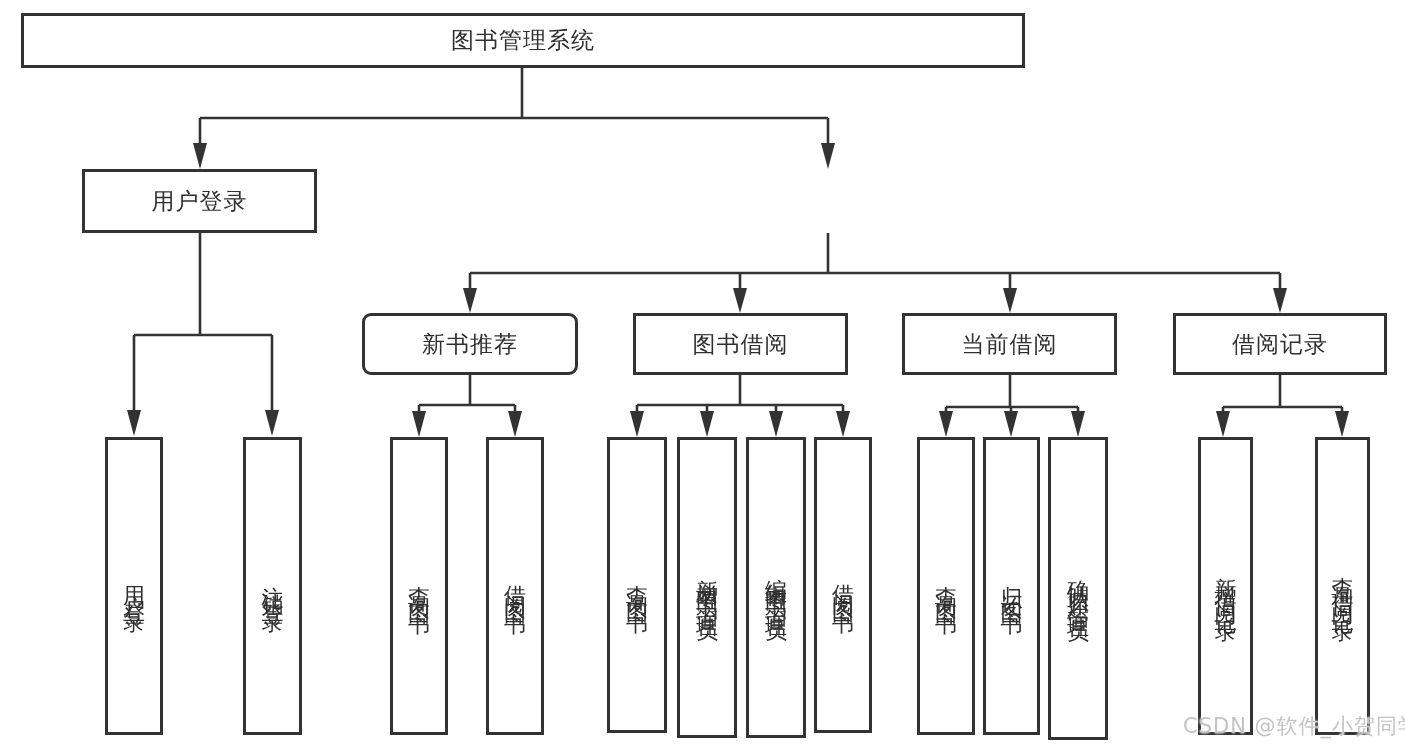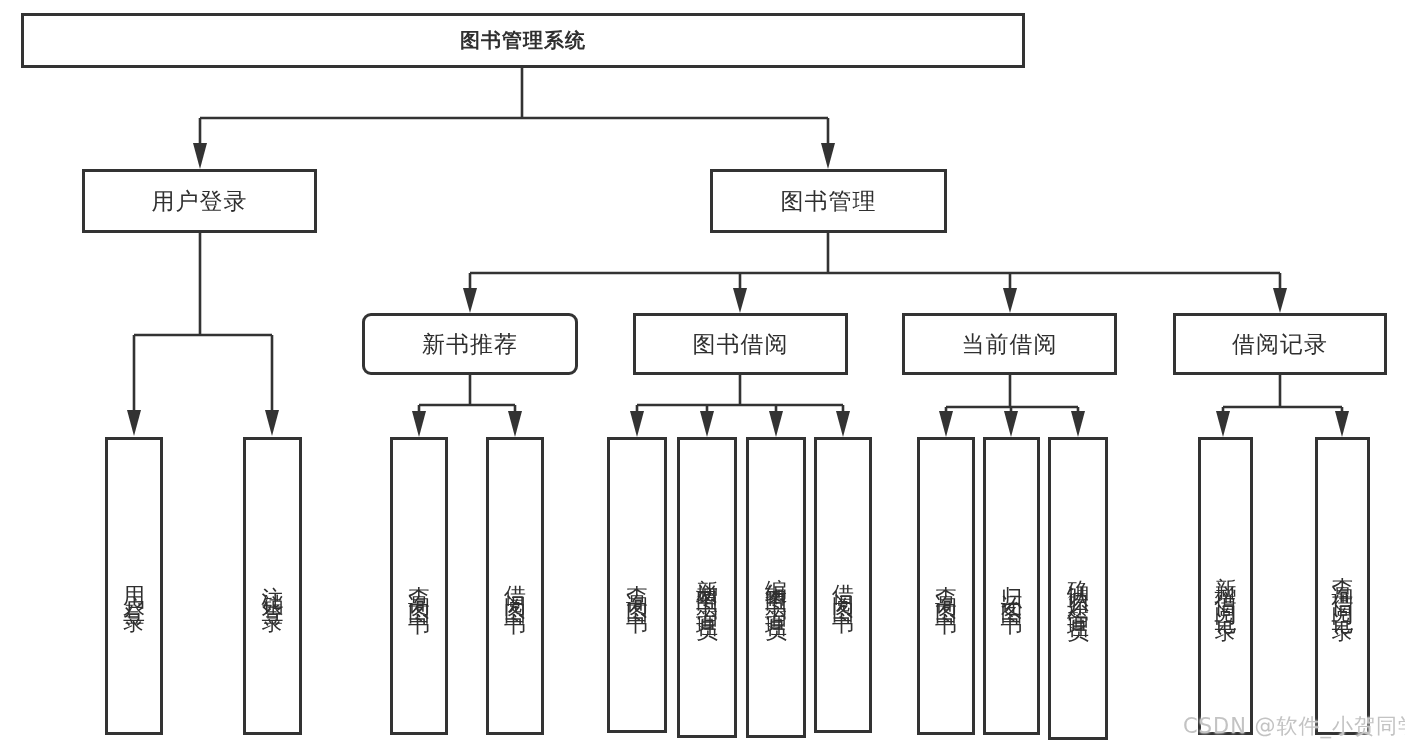--- a/index.html
+++ b/index.html
@@ -23,21 +23,21 @@
     background: #ffffff;
     border: 3px solid #333333;
     color: #2f2f2f;
     display: flex;
     align-items: center;
     justify-content: center;
     z-index: 1;
     text-align: center;
   }
   .node.h { font-size: 23px; letter-spacing: 1px; }
-  .node.root { font-size: 20px; font-weight: bold; }
+  .node.root { font-size: 23px; }
   .node.v {
     writing-mode: vertical-rl;
     text-orientation: mixed;
     font-size: 22px;
     letter-spacing: 9px;
     line-height: 1;
   }
   .node.v.long { letter-spacing: 6px; }
   #watermark {
     position: absolute;
@@ -99,21 +99,20 @@
       <polygon points="1071,411 1085,411 1078,437"></polygon>
 
       <polygon points="1216,411 1230,411 1223,437"></polygon>
       <polygon points="1335,411 1349,411 1342,437"></polygon>
     </g>
   </svg>
 
   <div class="node h root" style="left:21px; top:13px; width:1004px; height:55px;">图书管理系统</div>
 
   <div class="node h" style="left:82px; top:169px; width:235px; height:64px;">用户登录</div>
-  <div class="node h" style="left:710px; top:169px; width:237px; height:64px;">图书管理</div>
 
   <div class="node h" style="left:362px; top:313px; width:216px; height:62px;border-radius:9px;">新书推荐</div>
   <div class="node h" style="left:902px; top:313px; width:215px; height:62px;">当前借阅</div>
   <div class="node h" style="left:633px; top:313px; width:215px; height:62px;">图书借阅</div>
   <div class="node h" style="left:1173px; top:313px; width:214px; height:62px;">借阅记录</div>
 
   <div class="node v" style="left:105px; top:437px; width:58px; height:298px;">用户登录</div>
   <div class="node v" style="left:243px; top:437px; width:59px; height:298px;">注销登录</div>
 
   <div class="node v" style="left:390px; top:437px; width:58px; height:298px;">查询图书</div>

